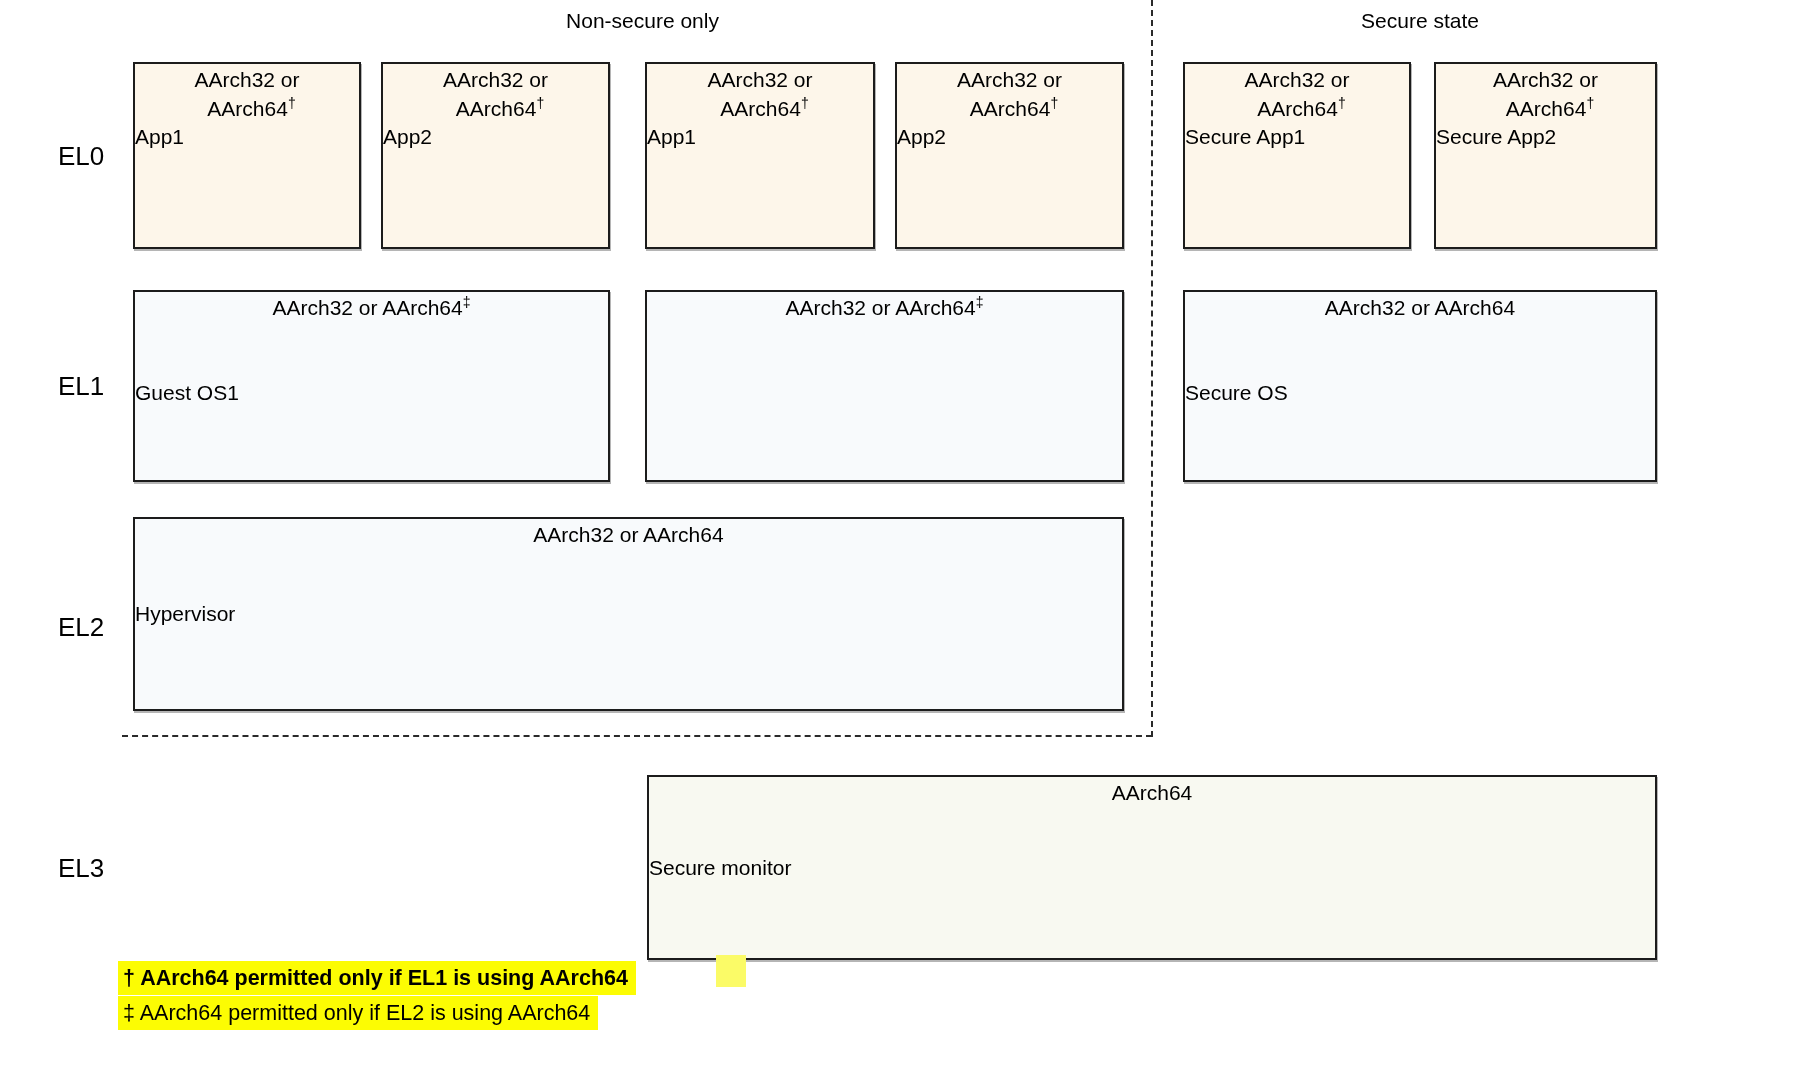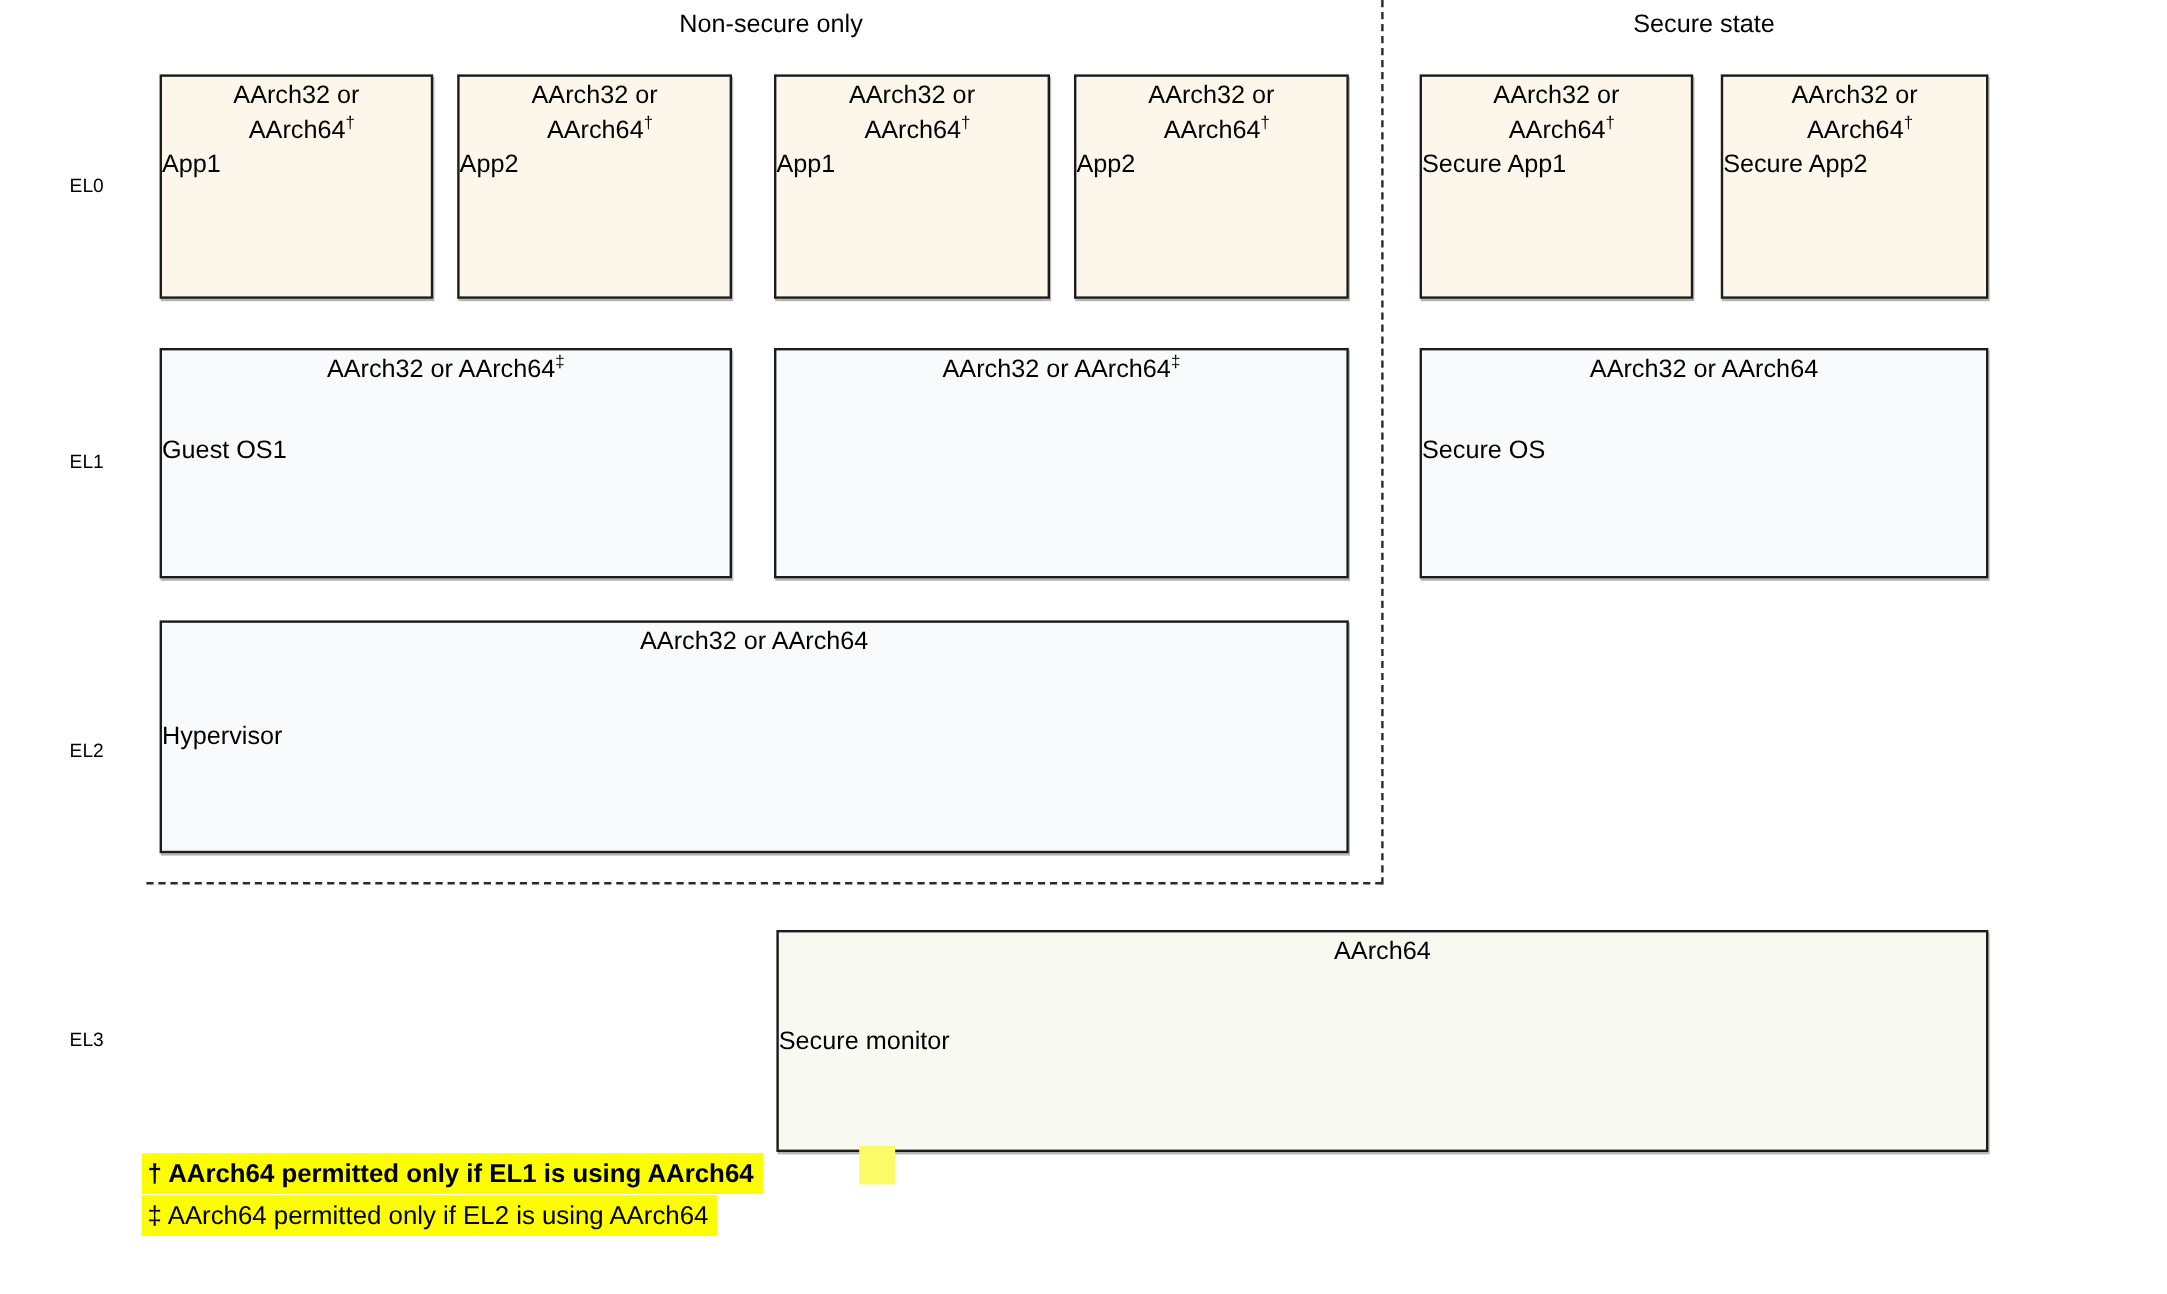--- a/index.html
+++ b/index.html
@@ -18,38 +18,38 @@
     font-family:"Liberation Sans","DejaVu Sans",sans-serif;color:var(--text);
     font-size:21px;line-height:26px;
   }
   .state-title{position:absolute;top:8px;text-align:center;font-size:21px;}
   .state-title.ns{left:133px;width:1019px;}
   .state-title.s{left:1183px;width:474px;}
 
   .vline{position:absolute;left:1151px;top:0;height:737px;border-left:2px dashed var(--dashed-line);}
   .hline-dashed{position:absolute;left:122px;top:735px;width:1030px;border-top:2px dashed var(--dashed-line);}
 
-  .el-label{position:absolute;left:58px;width:70px;font-size:16px;}
+  .el-label{position:absolute;left:58px;width:70px;font-size:26px;}
 
   .box{
     position:absolute;box-sizing:border-box;
     border:2px solid var(--box-border);
     box-shadow:1px 2px 0 rgba(90,90,90,0.45);
   }
   .bg-cream{background:var(--el0-box-fill);}
   .bg-blue{background:var(--el1-el2-box-fill);}
   .bg-green{background:var(--el3-box-fill);}
 
   .box-header{position:absolute;top:1px;left:6px;right:6px;text-align:center;line-height:29px;}
   .box-header sup{font-size:14px;line-height:0;}
   .indent2{margin-left:9px;}
 
   .box-title{position:absolute;left:0;width:100%;text-align:left;}
   .el0 .box-title{top:60px;}
-  .el1 .box-title{top:71px;}
+  .el1 .box-title{top:88px;}
   .el2 .box-title{top:82px;}
   .el3 .box-title{top:78px;}
 
   
   .b1{left:133px;top:62px;width:228px;height:187px;}
   .b2{left:381px;top:62px;width:229px;height:187px;}
   .b3{left:645px;top:62px;width:230px;height:187px;}
   .b4{left:895px;top:62px;width:229px;height:187px;}
   .b5{left:1183px;top:62px;width:228px;height:187px;}
   .b6{left:1434px;top:62px;width:223px;height:187px;}

